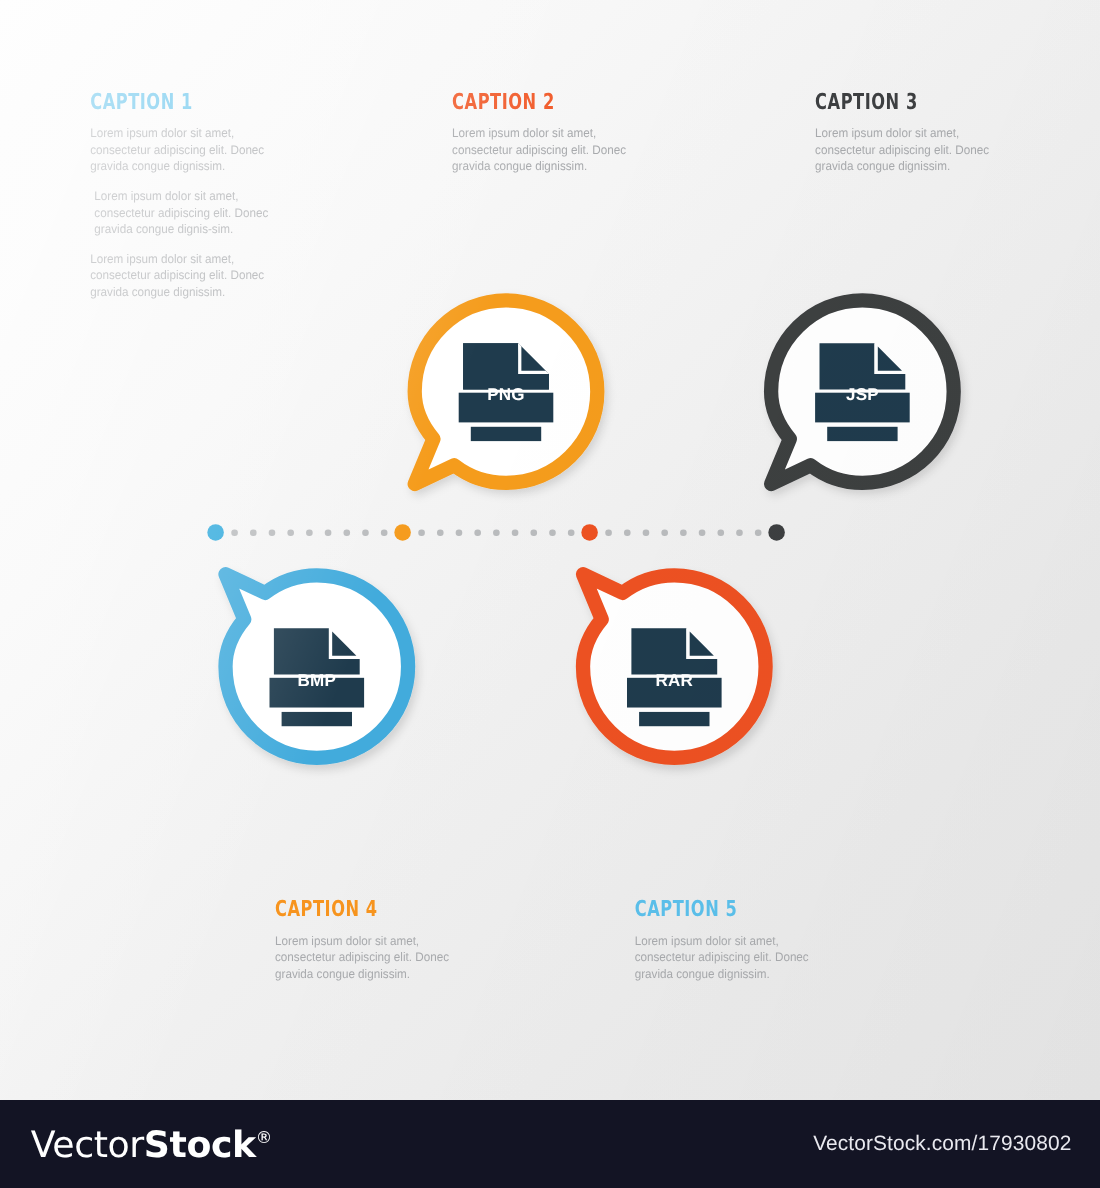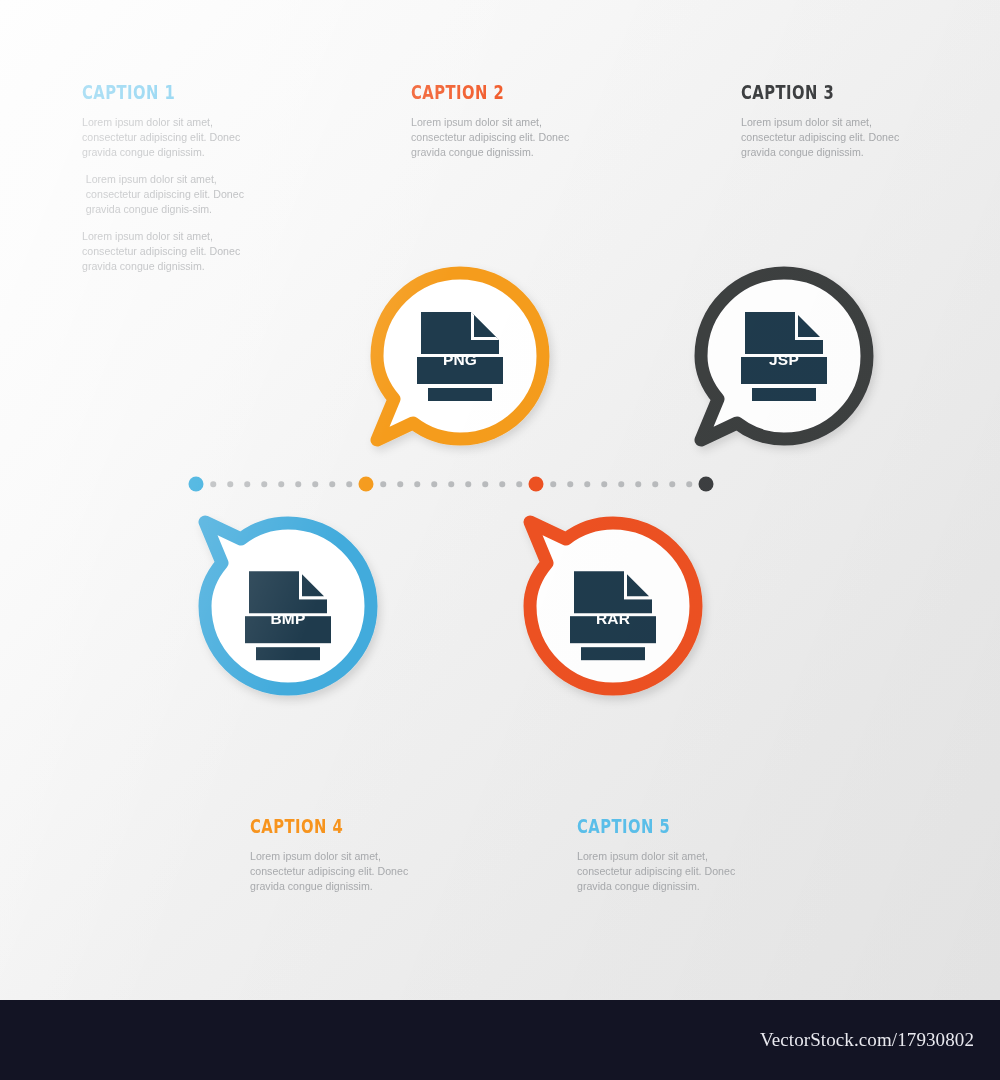--- a/index.html
+++ b/index.html
@@ -72,21 +72,21 @@
   }
   #wm-logo{
     position:absolute; left:28px; top:50%; transform:translateY(-50%);
     font-family:"DejaVu Sans","Liberation Sans",sans-serif;
     font-size:33px; color:#ffffff; letter-spacing:-.4px; white-space:nowrap;
   }
   #wm-logo .b{ font-weight:700; }
   #wm-logo .reg{ font-size:15px; vertical-align:super; font-weight:400; }
   #wm-url{
     position:absolute; right:26px; top:50%; transform:translateY(-50%);
-    font-family:Liberation Serif, serif;
+    font-family:Liberation Sans, sans-serif;
     font-size:19px; color:#e9e9ef; letter-spacing:.1px; white-space:nowrap;
   }
 </style>
 </head>
 <body>
 
 <div id="canvas">
 
   <div class="caption-block" style="left:82px; top:82px; width:200px;">
     <div class="caption-title" style="color:#5BC0EB;">CAPTION 1</div>
@@ -286,14 +286,17 @@
         <rect x="0" y="47" width="86" height="27" fill="#1F3B4D"></rect>
         <rect x="11" y="78" width="64" height="13" fill="#1F3B4D"></rect>
       </svg>
       <span class="fmt-label" style="transform:translateY(4px);">RAR</span>
     </div>
   </div>
 
 </div>
 
 <div id="footer">
+  <div id="wm-logo">
+    <span>Vector</span><span class="b">Stock</span><span class="reg">®</span>
+  </div>
   <div id="wm-url">VectorStock.com/17930802</div>
 </div>
 
 </body></html>

